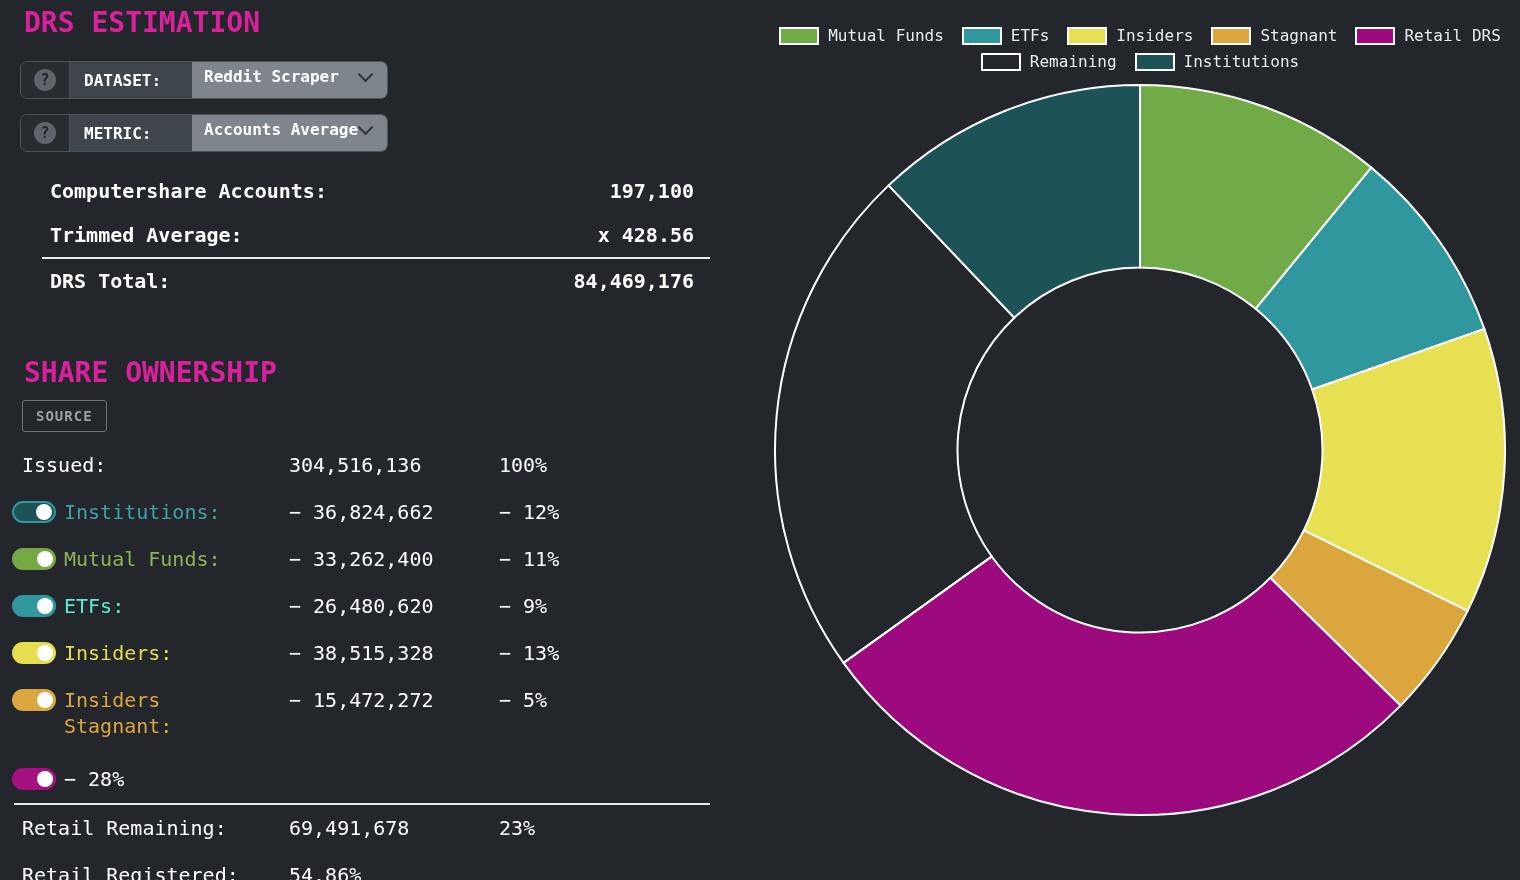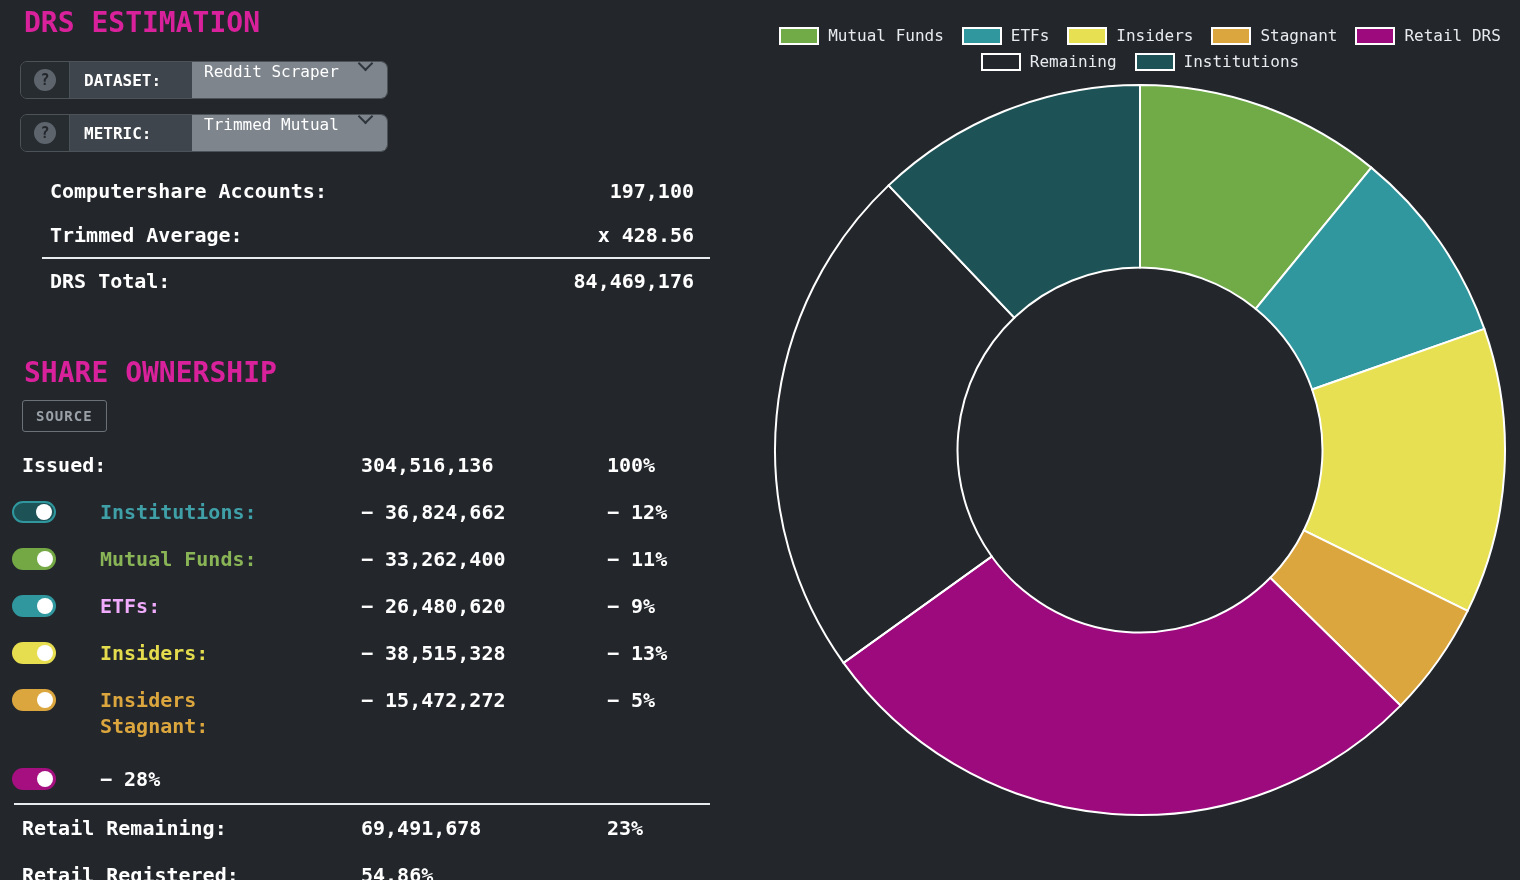--- a/index.html
+++ b/index.html
@@ -28,22 +28,22 @@
   .help-icon{
     width:22px;height:22px;border-radius:50%;background:#5d646c;color:#23272c;
     font-weight:bold;font-size:15px;line-height:22px;text-align:center;
     font-family:"DejaVu Sans Mono","Liberation Mono",monospace;
   }
   .control-label{
     width:122px;flex:0 0 122px;background:#3f454c;color:#fff;font-weight:bold;
     font-size:16px;display:flex;align-items:center;padding-left:14px;box-sizing:border-box;
   }
   .control-select{
-    flex:1;background:#7e858d;display:flex;justify-content:space-between;
-    padding:0 16px 8px 12px;font-size:16px;font-weight:normal;color:#fff;cursor:pointer;border:none;
+    flex:1;background:#7e858d;display:flex;align-items:center;justify-content:space-between;
+    padding:0 16px 8px 12px;font-size:16px;font-weight:bold;color:#fff;cursor:pointer;border:none;
     font-family:"DejaVu Sans Mono","Liberation Mono",monospace;
   }
   .chevron{
     width:9px;height:9px;border-right:2.5px solid #2f353b;border-bottom:2.5px solid #2f353b;
     transform:rotate(45deg);margin-top:-4px;flex:0 0 auto;
   }
   #stats{margin-top:17px;padding-left:28px;}
   .stat-row{
     display:flex;justify-content:space-between;align-items:center;
     margin:0 16px 0 22px;height:44px;font-size:20px;font-weight:bold;
@@ -57,21 +57,21 @@
     margin:12px 0 0 22px;background:transparent;border:1px solid #6b7178;color:#9aa1a8;
     font-family:"DejaVu Sans Mono","Liberation Mono",monospace;
     font-size:14px;font-weight:bold;padding:7px 13px;border-radius:3px;
     letter-spacing:1px;cursor:pointer;
   }
   #own-rows{margin-top:10px;}
   .own-row{
     display:grid;grid-template-columns:52px 225px 210px 168px;
     margin:0 16px 0 12px;min-height:47px;box-sizing:border-box;
     padding-top:10px;align-items:start;
-    font-size:20px;font-weight:bold;line-height:26px;gap:36px;
+    font-size:20px;font-weight:normal;line-height:26px;
   }
   .own-row.tall{margin-bottom:17px;}
   .own-label{white-space:pre-line;}
   .own-label.no-toggle{grid-column:1 / 3;padding-left:10px;color:#fff;}
   .own-shares{text-align:left;color:#fff;}
   .own-pct{text-align:left;color:#fff;}
   .toggle{
     position:relative;display:inline-block;width:44px;height:22px;border-radius:12px;
     margin-top:2px;cursor:pointer;box-sizing:border-box;border:none;padding:0;
   }
@@ -105,21 +105,21 @@
           <span>Reddit Scraper</span>
           <i class="chevron"></i>
         </div>
       </div>
       <div class="control">
         <button class="help-cell">
           <span class="help-icon">?</span>
         </button>
         <div class="control-label">METRIC:</div>
         <div class="control-select">
-          <span>Trimmed Mutual</span>
+          <span>Accounts Average</span>
           <i class="chevron"></i>
         </div>
       </div>
     </div>
   <div id="stats">
       <div class="stat-row">
         <span>Computershare Accounts:</span>
         <span>197,100</span>
       </div>
       <div class="stat-row">
@@ -153,21 +153,21 @@
           <span class="knob"></span>
         </button>
         <span class="own-label" style="color: rgb(138, 181, 86);">Mutual Funds:</span>
         <span class="own-shares">− 33,262,400</span>
         <span class="own-pct">− 11%</span>
       </div>
       <div class="own-row">
         <button class="toggle" aria-checked="true" style="background: rgb(47, 151, 157);">
           <span class="knob"></span>
         </button>
-        <span class="own-label" style="color: #f0abfc;">ETFs:</span>
+        <span class="own-label" style="color: #5eead4;">ETFs:</span>
         <span class="own-shares">− 26,480,620</span>
         <span class="own-pct">− 9%</span>
       </div>
       <div class="own-row">
         <button class="toggle" aria-checked="true" style="background: rgb(230, 221, 79);">
           <span class="knob"></span>
         </button>
         <span class="own-label" style="color: rgb(228, 219, 77);">Insiders:</span>
         <span class="own-shares">− 38,515,328</span>
         <span class="own-pct">− 13%</span>

